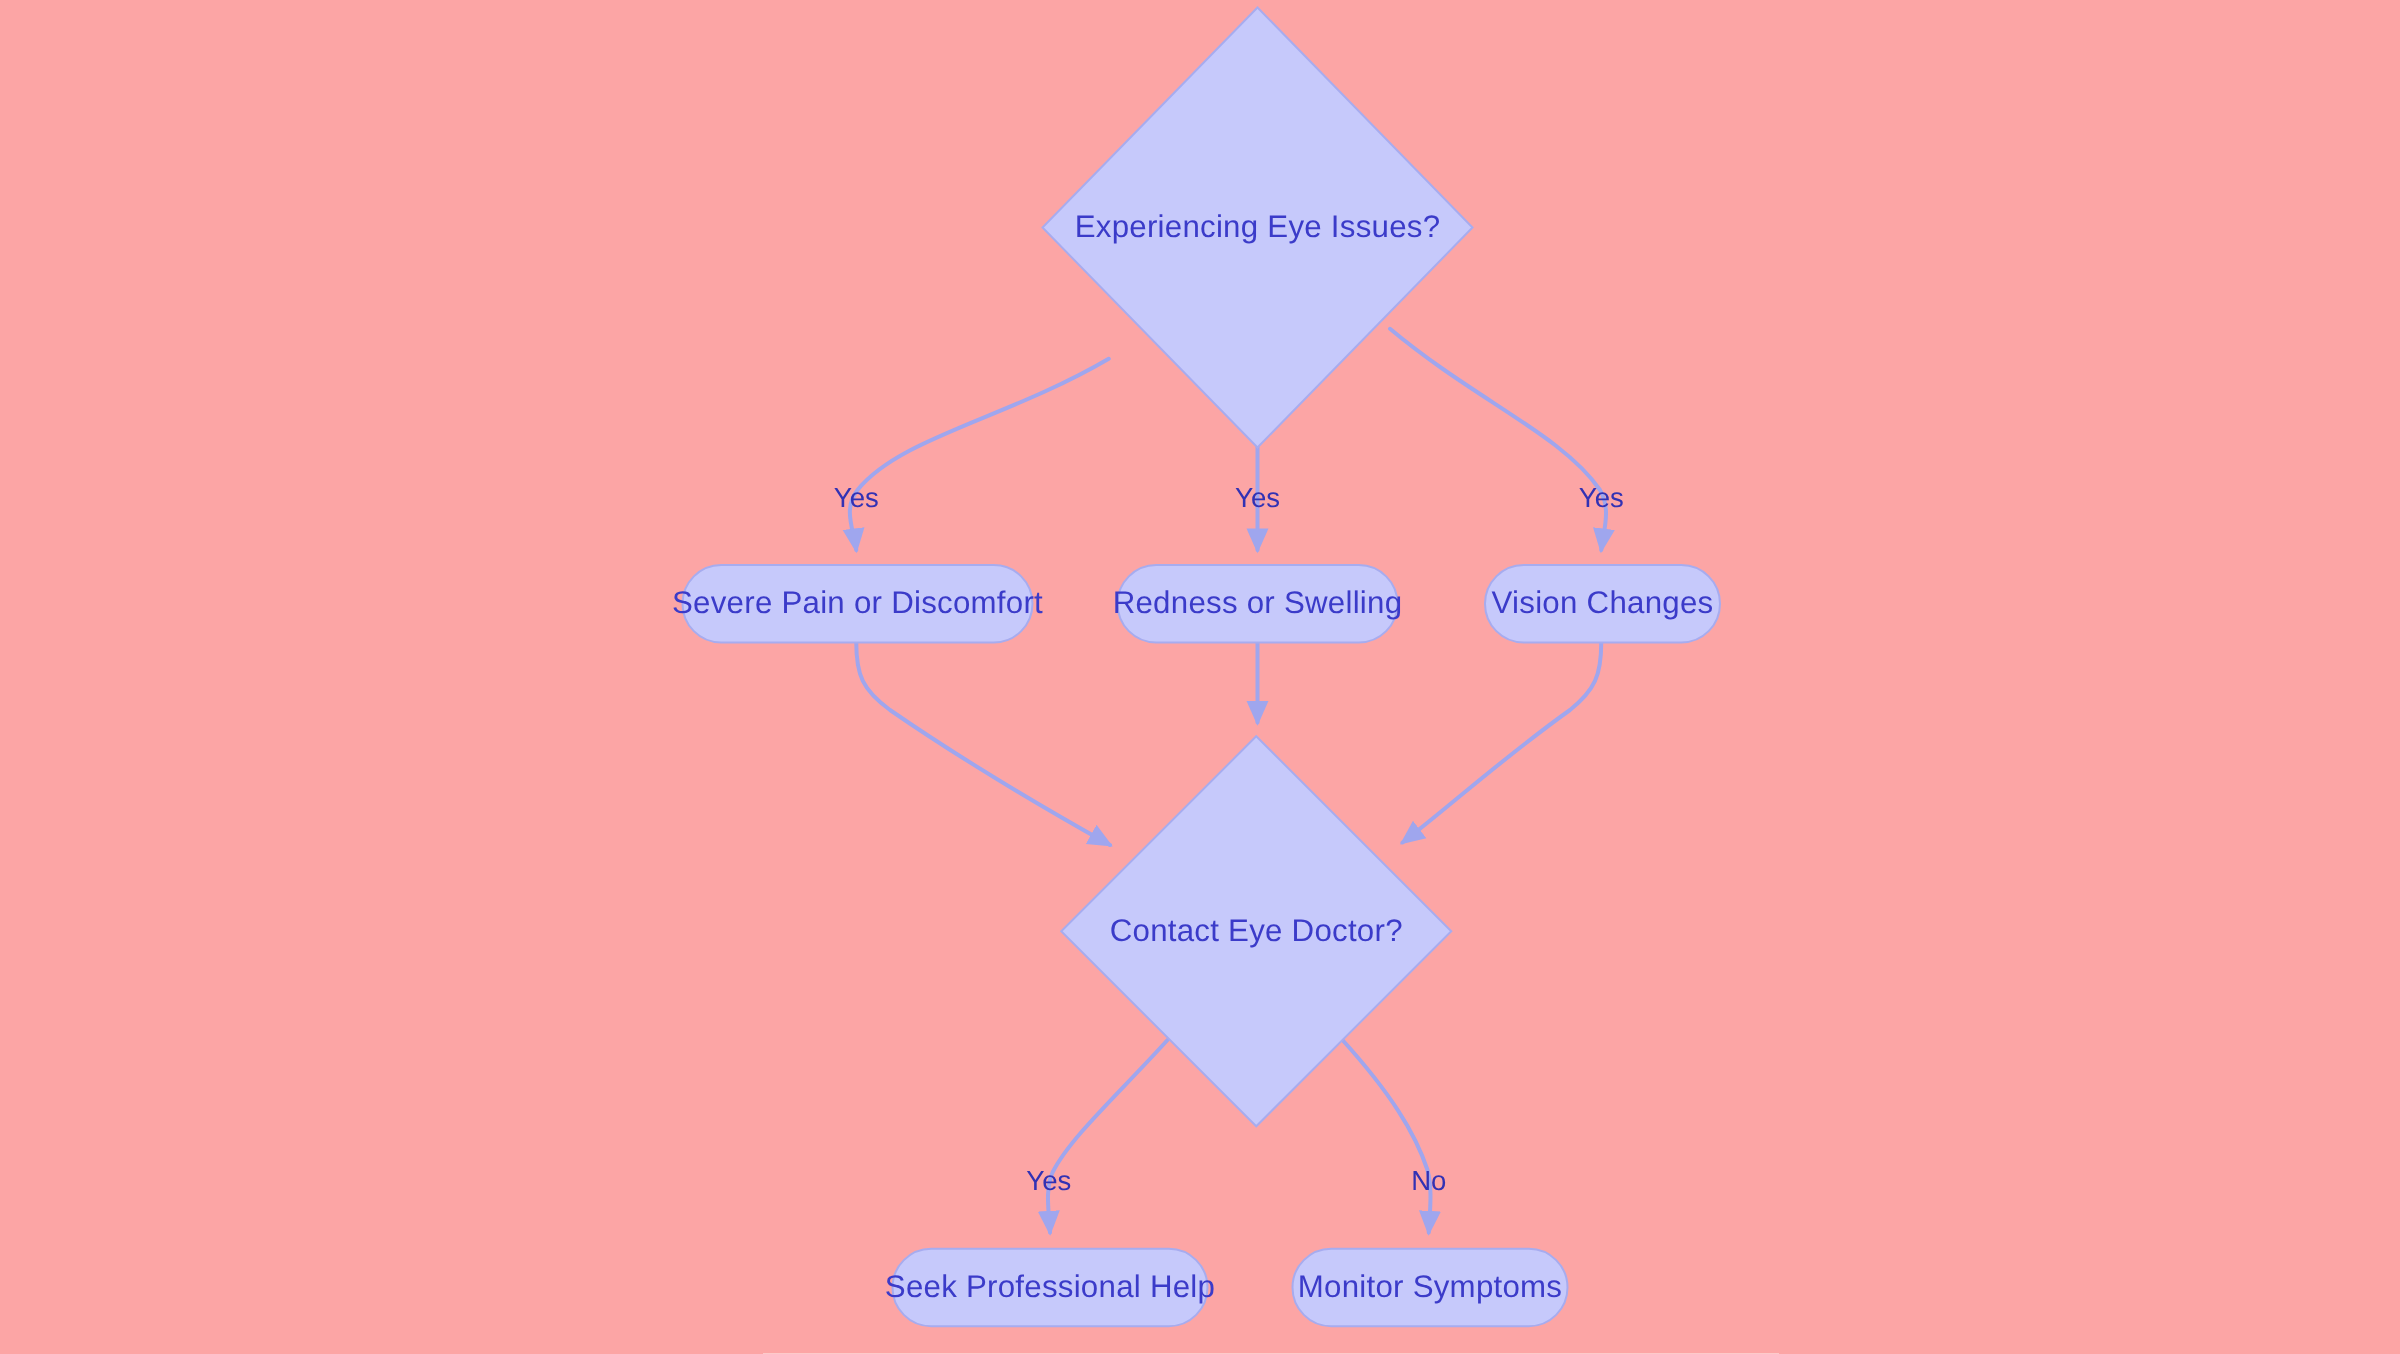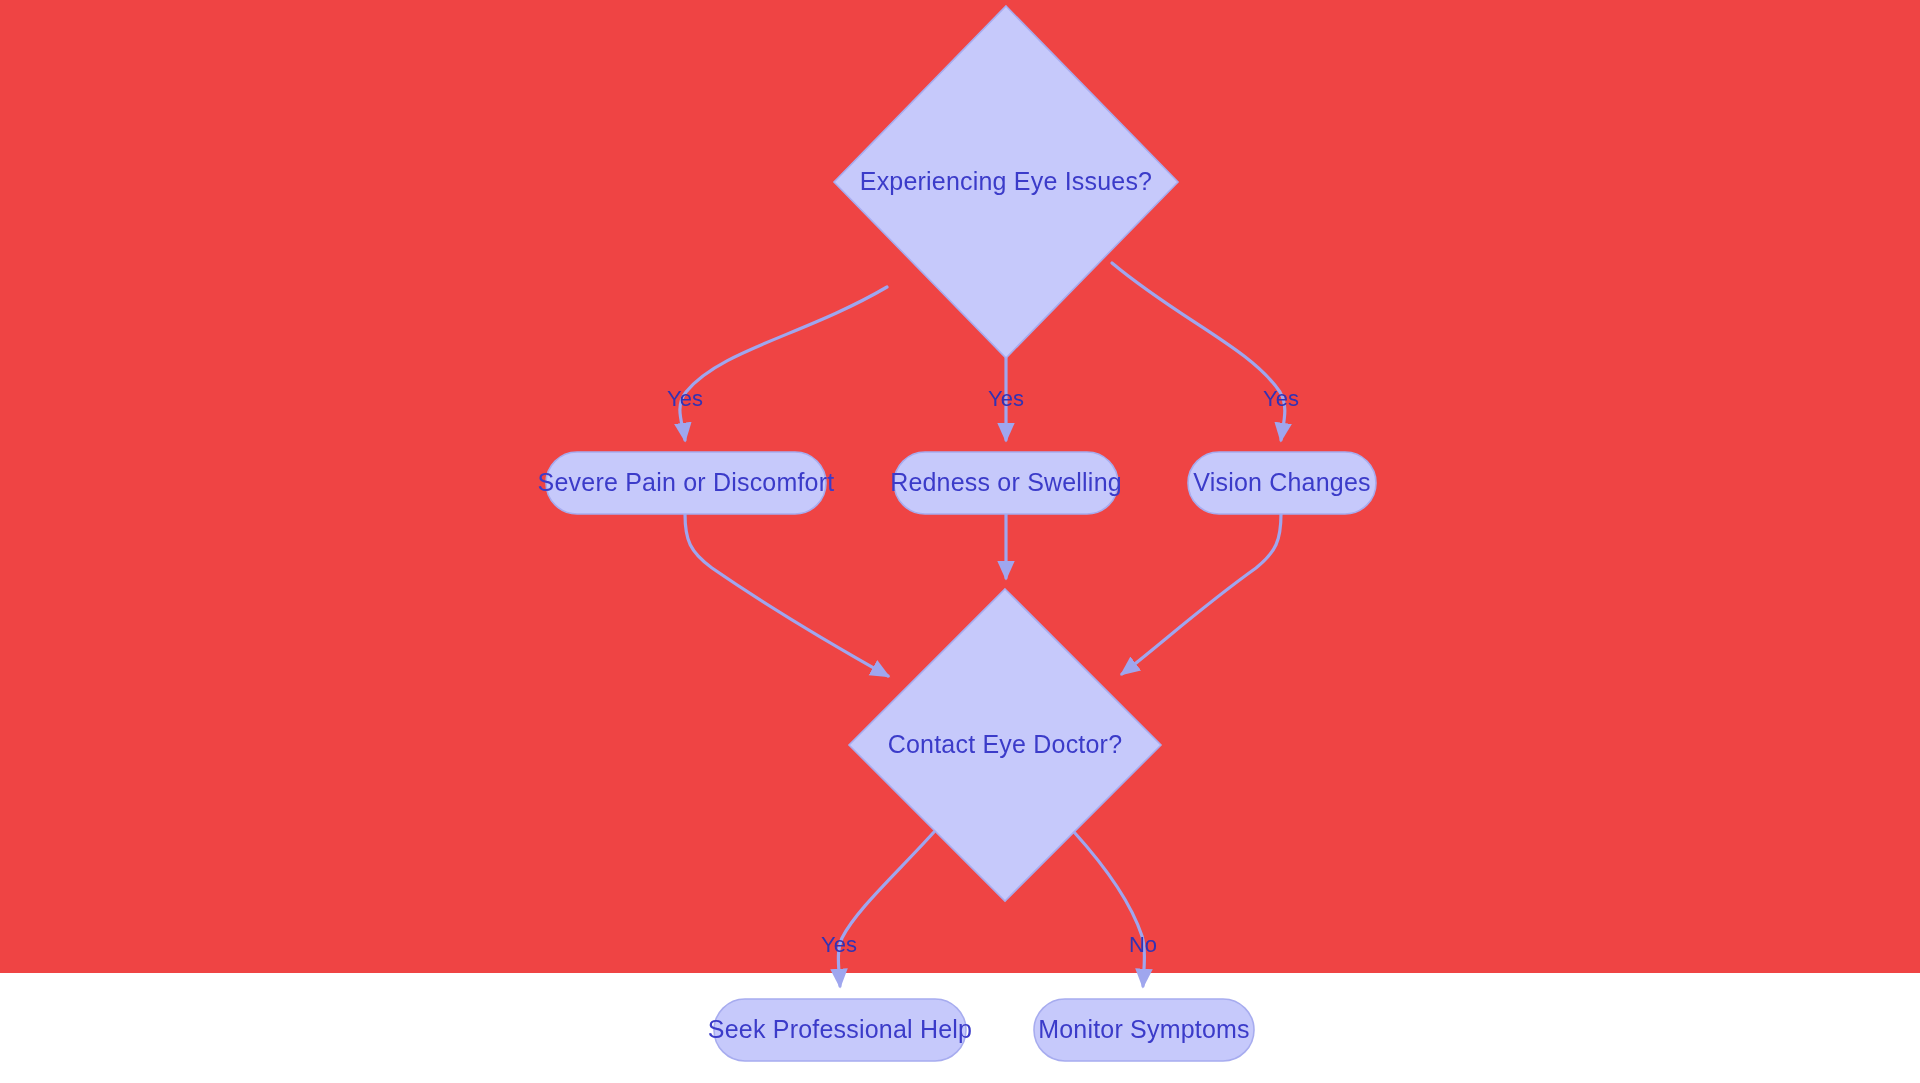--- a/index.html
+++ b/index.html
@@ -10,22 +10,22 @@
   }
   body {
     width: 1920px;
     height: 1083px;
     overflow: hidden;
     font-family: "Liberation Sans", "DejaVu Sans", sans-serif;
   }
   #flowchart-root {
     position: relative;
     width: 1920px;
-    height: 973px;
-    background: #ef4444;
+    height: 1083px;
+    background: #fca5a5;
   }
   svg.flow-canvas {
     position: absolute;
     left: 0;
     top: 0;
     width: 1920px;
     height: 1083px;
     display: block;
   }
   .node-shape {

